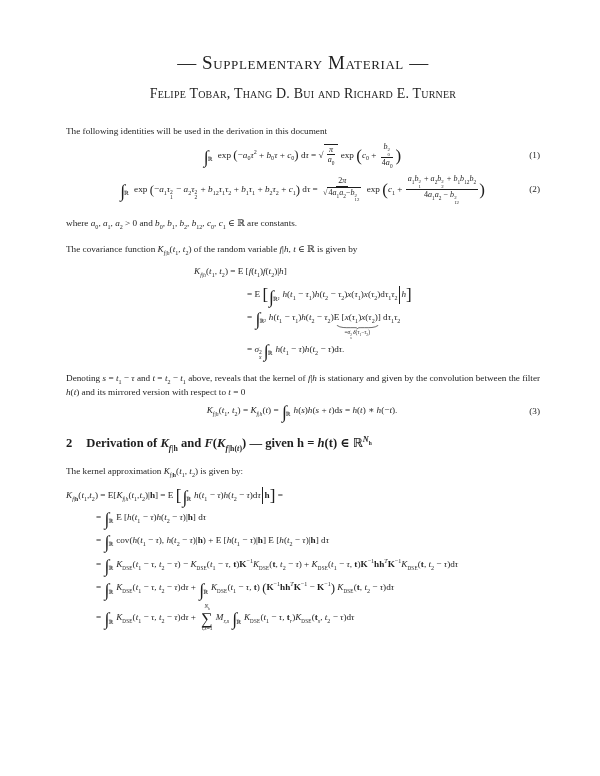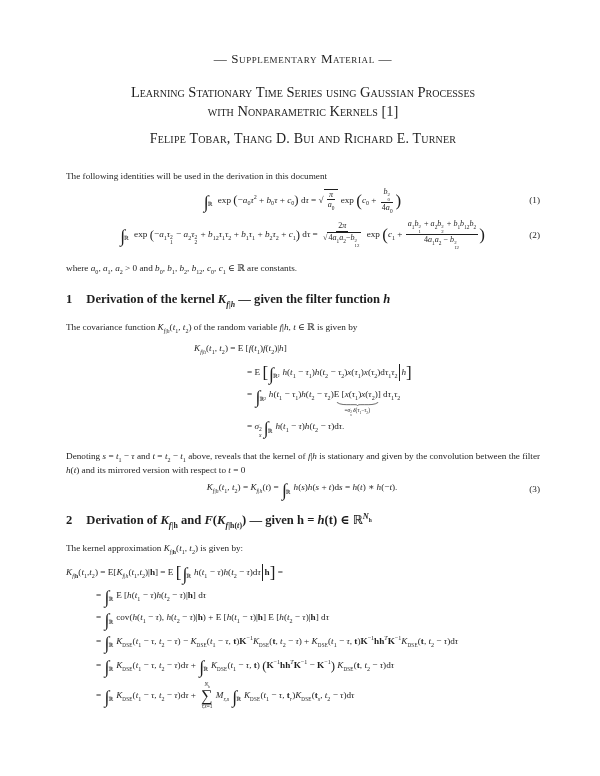--- a/index.html
+++ b/index.html
@@ -4,21 +4,21 @@
 <style>
   html,body{margin:0;padding:0;background:#ffffff;}
   body{width:600px;height:776px;overflow:hidden;}
   .page{
     box-sizing:border-box;width:600px;height:776px;
     padding:50px 60px 0 66px;
     font-family:"Liberation Serif","DejaVu Serif","DejaVu Sans",serif;
     color:#1e1e1e;font-size:9.2px;line-height:1.35;
   }
   
-  .supp{text-align:center;font-variant:small-caps;font-size:13px;letter-spacing:0.6px;margin-bottom:15px;}
+  .supp{text-align:center;font-variant:small-caps;font-size:19px;letter-spacing:0.6px;margin-bottom:1px;}
   .title{text-align:center;font-variant:small-caps;font-size:14.5px;line-height:1.32;}
   .authors{text-align:center;font-variant:small-caps;font-size:14px;margin-top:9px;margin-bottom:21px;letter-spacing:0.2px;}
   
   p.body{margin:12px 0 3px 0;text-align:justify;}
   .note{margin-top:3px;}
   
   .sec{font-size:12.6px;font-weight:bold;margin:15px 0 8px 0;line-height:1.25;white-space:nowrap;}
   .secnum{margin-right:14px;}
   
   .deq{display:flex;align-items:center;margin:5px 0;}
@@ -57,24 +57,20 @@
   .ub .brace{position:absolute;top:100%;left:2px;right:2px;width:calc(100% - 4px);height:4px;display:block;}
   .ub .ublab{position:absolute;top:calc(100% + 4.5px);left:50%;transform:translateX(-50%);font-size:0.6em;white-space:nowrap;}
 </style>
 </head>
 <body>
 
 <div class="page">
 
   <div class="supp">— Supplementary Material —</div>
 
-  <div class="title">
-    <div>Learning Stationary Time Series using Gaussian Processes</div>
-    <div>with Nonparametric Kernels [1]</div>
-  </div>
 
   <div class="authors">Felipe Tobar, Thang D. Bui and Richard E. Turner</div>
 
   <p class="body">The following identities will be used in the derivation in this document</p>
 
   <div class="deq">
     <span class="eqspacer"></span>
     <span class="eqbody"><span class="int">∫</span><span class="ilim">ℝ</span> exp <span class="bp">(</span>−<i>a</i><sub>0</sub><i>τ</i><sup>2</sup> + <i>b</i><sub>0</sub><i>τ</i> + <i>c</i><sub>0</sub><span class="bp">)</span> d<i>τ</i> = <span class="sqrt">√<span class="rad"><span class="frac">
               <span class="n"><i>π</i></span>
               <span class="d"><i>a</i><sub>0</sub></span>
@@ -113,23 +109,20 @@
           <span class="d">4<i>a</i><sub>1</sub><i>a</i><sub>2</sub> − <i>b</i><span class="vss">
               <span>2</span>
               <span>12</span>
             </span></span>
         </span><span class="bp2">)</span></span>
     <span class="eqnum">(2)</span>
   </div>
 
   <p class="body note">where <i>a</i><sub>0</sub>, <i>a</i><sub>1</sub>, <i>a</i><sub>2</sub> &gt; 0 and <i>b</i><sub>0</sub>, <i>b</i><sub>1</sub>, <i>b</i><sub>2</sub>, <i>b</i><sub>12</sub>, <i>c</i><sub>0</sub>, <i>c</i><sub>1</sub> ∈ ℝ are constants.</p>
 
-  <div class="sec">
-    <span class="secnum">1</span><span>Derivation of the kernel <span class="cal">K</span><sub class="fh"><i>f</i>|<i>h</i></sub> — given the filter function <i>h</i></span>
-  </div>
 
   <p class="body">The covariance function <span class="cal">K</span><sub class="fh"><i>f</i>|<i>h</i></sub>(<i>t</i><sub>1</sub>, <i>t</i><sub>2</sub>) of the random variable <i>f</i>|<i>h</i>, <i>t</i> ∈ ℝ is given by</p>
 
   <div class="mblock">
     <div class="mline b1-first"><span class="cal">K</span><sub class="fh"><i>f</i>|<i>h</i></sub>(<i>t</i><sub>1</sub>, <i>t</i><sub>2</sub>) = E [<i>f</i>(<i>t</i><sub>1</sub>)<i>f</i>(<i>t</i><sub>2</sub>)|<i>h</i>]</div>
     <div class="mline b1-cont">= E <span class="bp2">[</span><span class="int">∫</span><span class="ilim">ℝ²</span><i>h</i>(<i>t</i><sub>1</sub> − <i>τ</i><sub>1</sub>)<i>h</i>(<i>t</i><sub>2</sub> − <i>τ</i><sub>2</sub>)<i>x</i>(<i>τ</i><sub>1</sub>)<i>x</i>(<i>τ</i><sub>2</sub>)d<i>τ</i><sub>1</sub><i>τ</i><sub>2</sub><span class="vbar"></span><i>h</i><span class="bp2">]</span></div>
     <div class="mline b1-cont ubpad">= <span class="int">∫</span><span class="ilim">ℝ²</span><i>h</i>(<i>t</i><sub>1</sub> − <i>τ</i><sub>1</sub>)<i>h</i>(<i>t</i><sub>2</sub> − <i>τ</i><sub>2</sub>)<span class="ub"><span class="ubc">E [<i>x</i>(<i>τ</i><sub>1</sub>)<i>x</i>(<i>τ</i><sub>2</sub>)]</span><svg class="brace" viewBox="0 0 100 12" preserveAspectRatio="none">
             <path d="M2 1 C10 9 22 8 34 8 L44 8 C48 8 49 9 50 11 C51 9 52 8 56 8 L66 8 C78 8 90 9 98 1" fill="none" stroke="currentColor" stroke-width="1.7"></path>
           </svg><span class="ublab">=<i>σ</i><span class="vss">
               <span>2</span>

